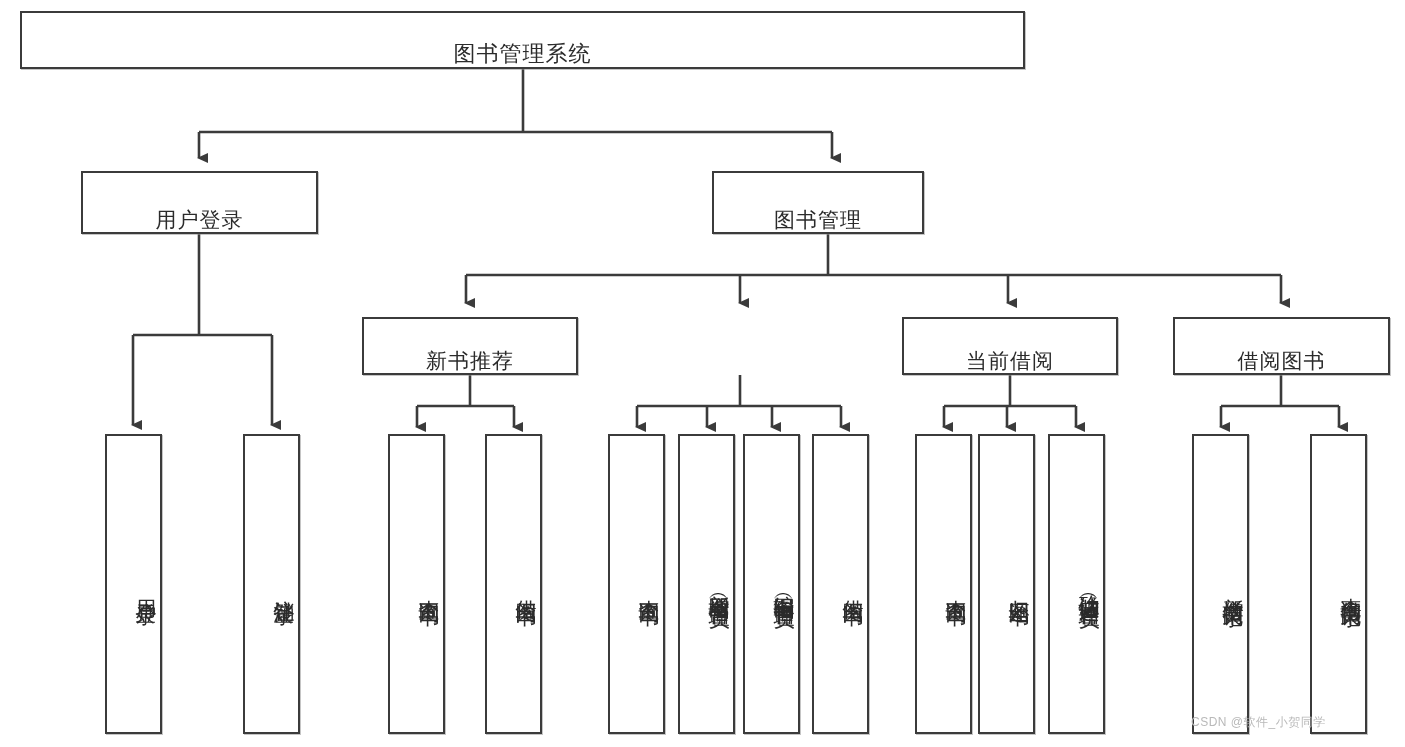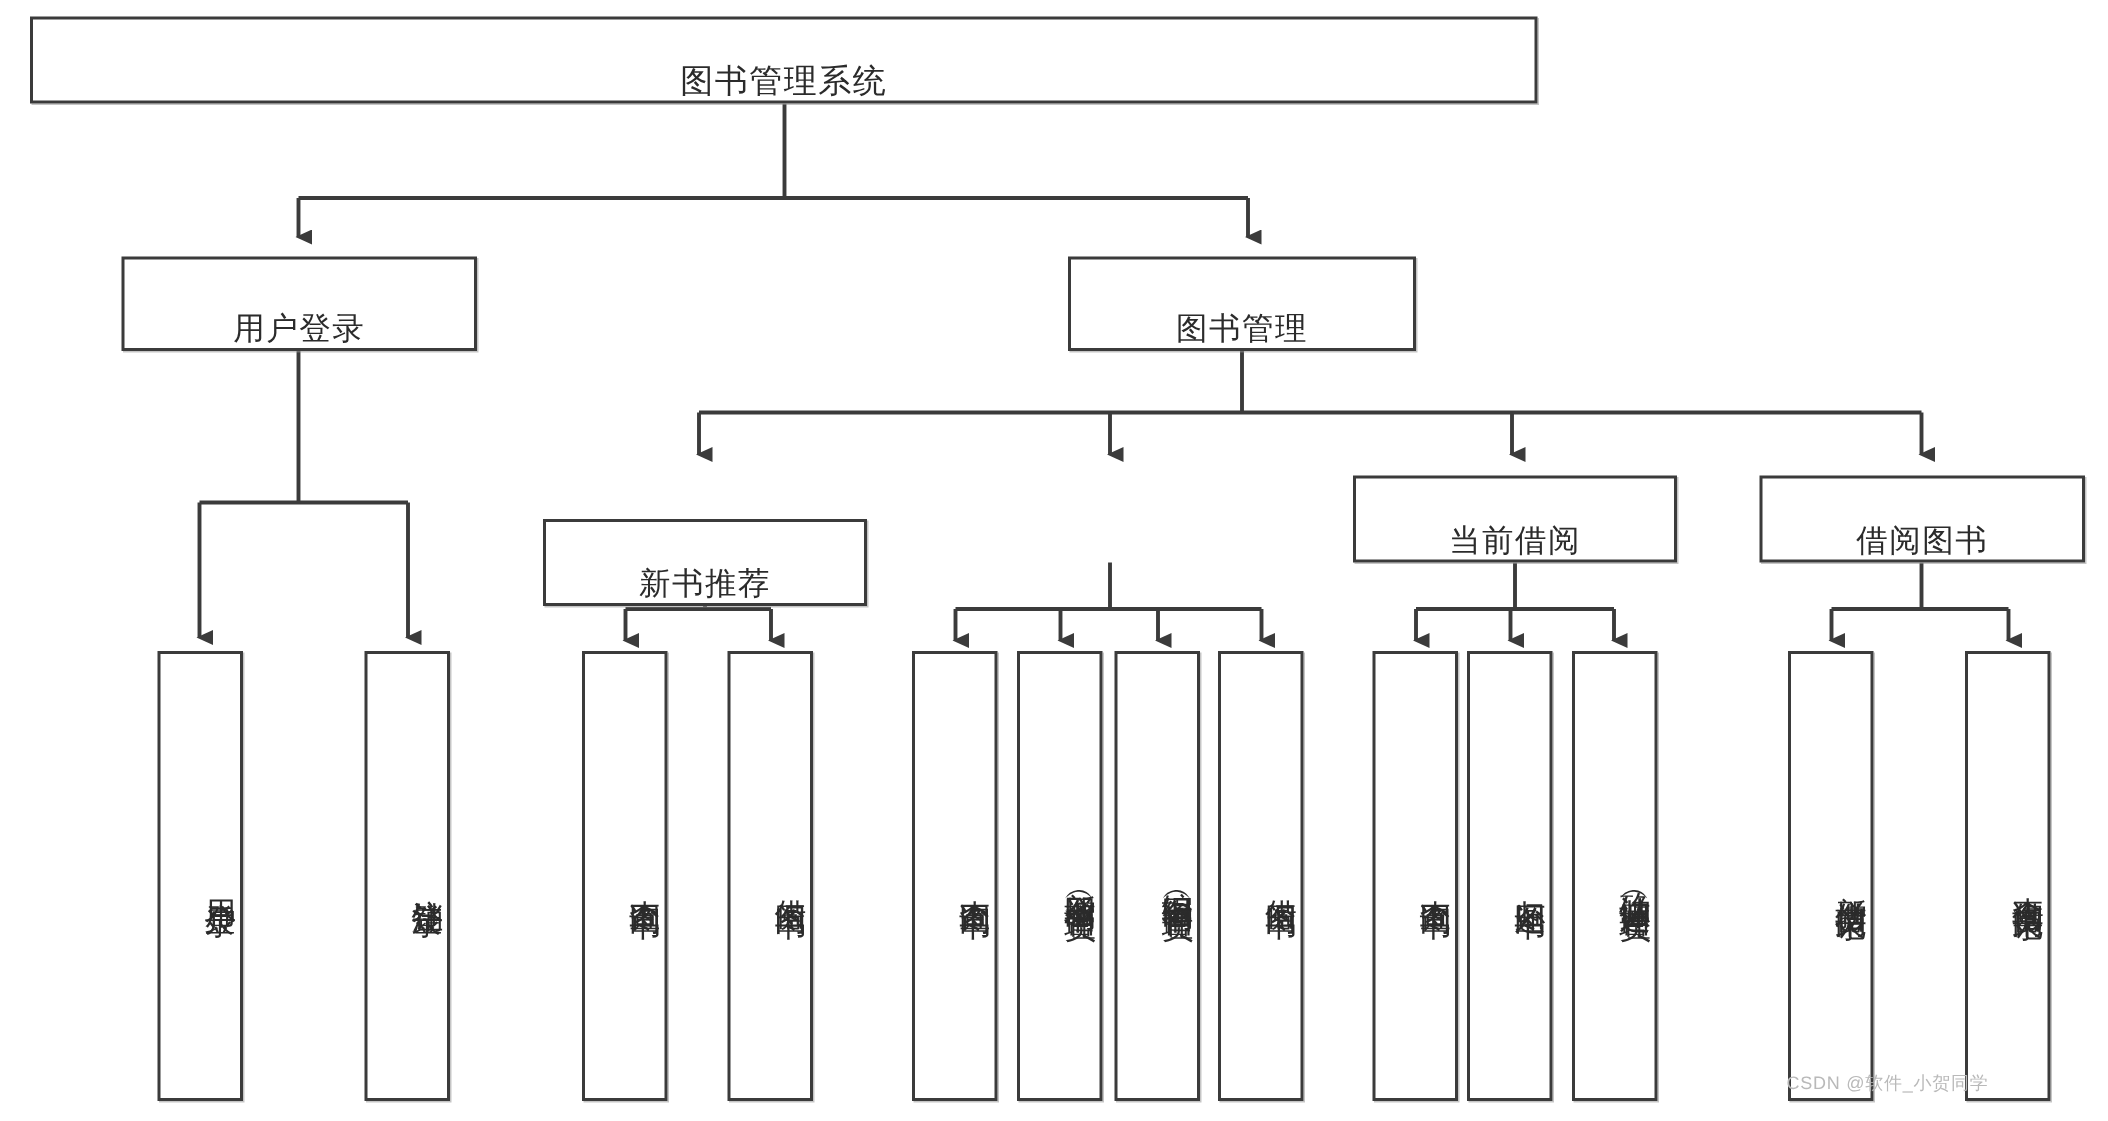--- a/index.html
+++ b/index.html
@@ -121,25 +121,25 @@
     </g>
   </svg>
 
   <div class="node h root" style="left:20px; top:11px; width:1005px; height:58px;">
     <span>图书管理系统</span>
   </div>
 
   <div class="node h" style="left:81px; top:171px; width:237px; height:63px;">
     <span>用户登录</span>
   </div>
-  <div class="node h" style="left:712px; top:171px; width:232px; height:63px;">
+  <div class="node h" style="left:712px; top:171px; width:212px; height:63px;">
     <span>图书管理</span>
   </div>
 
-  <div class="node h" style="left:362px; top:317px; width:216px; height:58px;margin-top:29px;">
+  <div class="node h" style="left:362px; top:317px; width:216px; height:58px;">
     <span>新书推荐</span>
   </div>
   <div class="node h" style="left:902px; top:317px; width:216px; height:58px;">
     <span>当前借阅</span>
   </div>
   <div class="node h" style="left:1173px; top:317px; width:217px; height:58px;">
     <span>借阅图书</span>
   </div>
 
   <div class="node v" style="left:105px; top:434px; width:57px; height:300px;">

